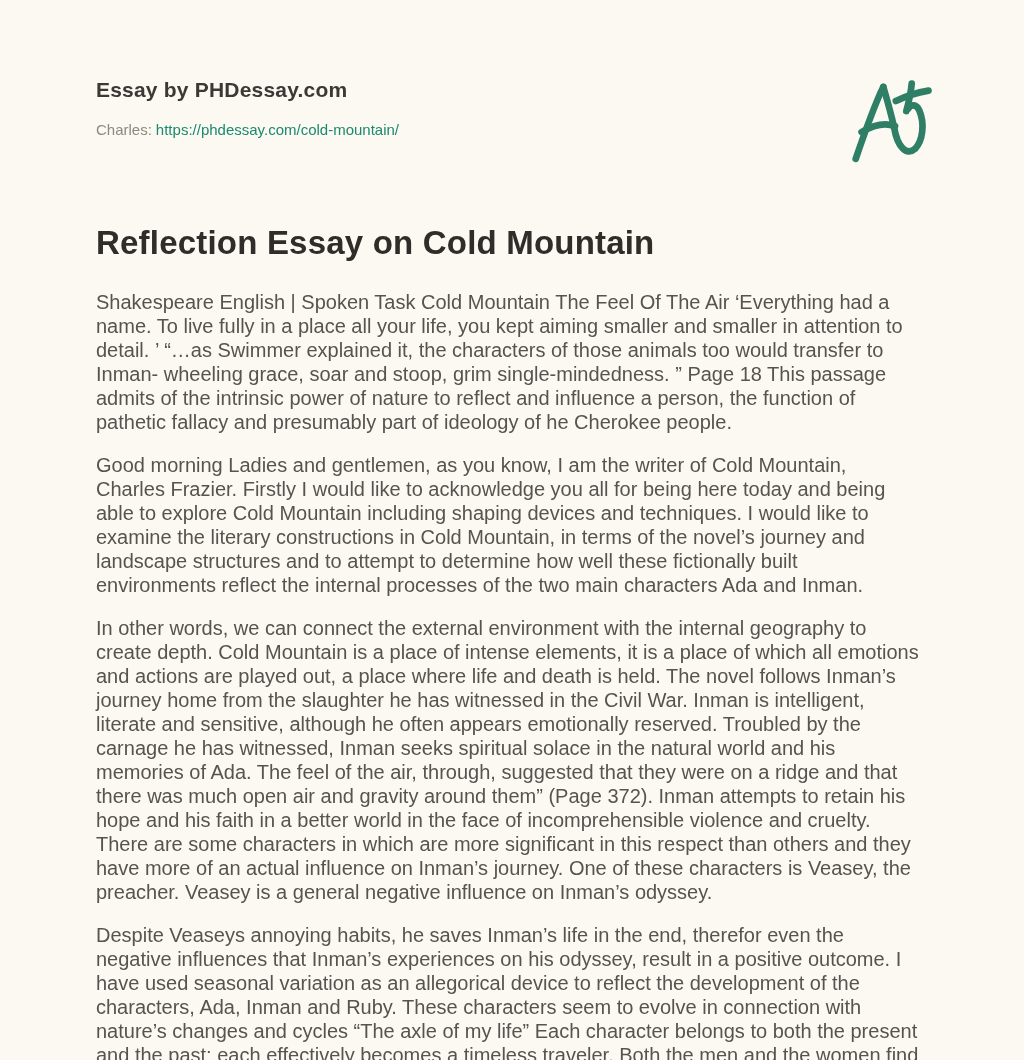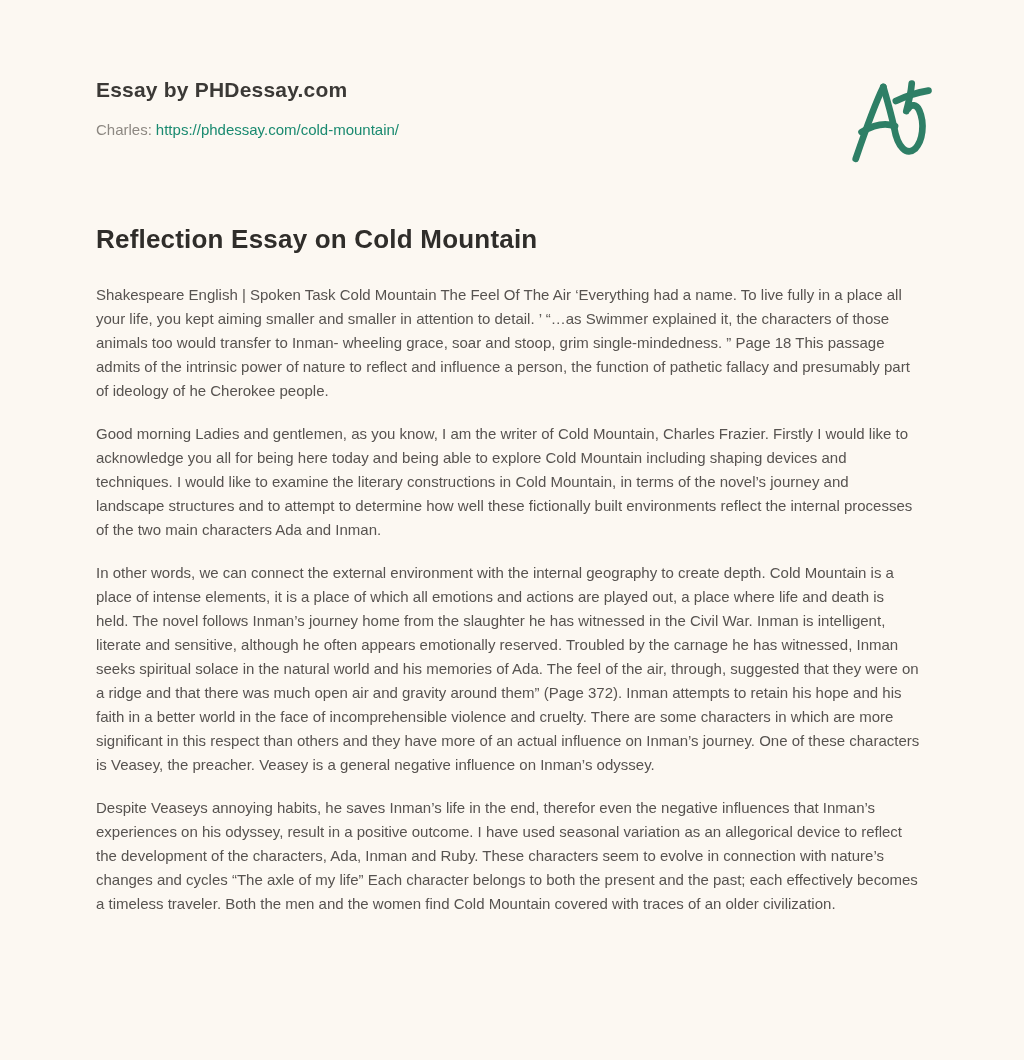--- a/index.html
+++ b/index.html
@@ -42,28 +42,28 @@
     text-align: right;
   }
   .logo {
     width: 92px;
     height: 100px;
     margin-top: 2px;
     flex: 0 0 auto;
   }
   .logo svg { width: 100%; height: 100%; display: block; }
   .essay-title {
-    font-size: 26px;
+    font-size: 33px;
     font-weight: 700;
     color: #2f2d2a;
     margin: 52px 0 28px 0;
     letter-spacing: 0.2px;
   }
   .essay-body p {
-    font-size: 15px;
+    font-size: 20px;
     line-height: 24px;
     color: #575350;
     margin: 0 16px 19px 0;
   }
 </style>
 </head>
 <body style="background: rgb(252, 248, 242);">
 
 <div class="page">
 

